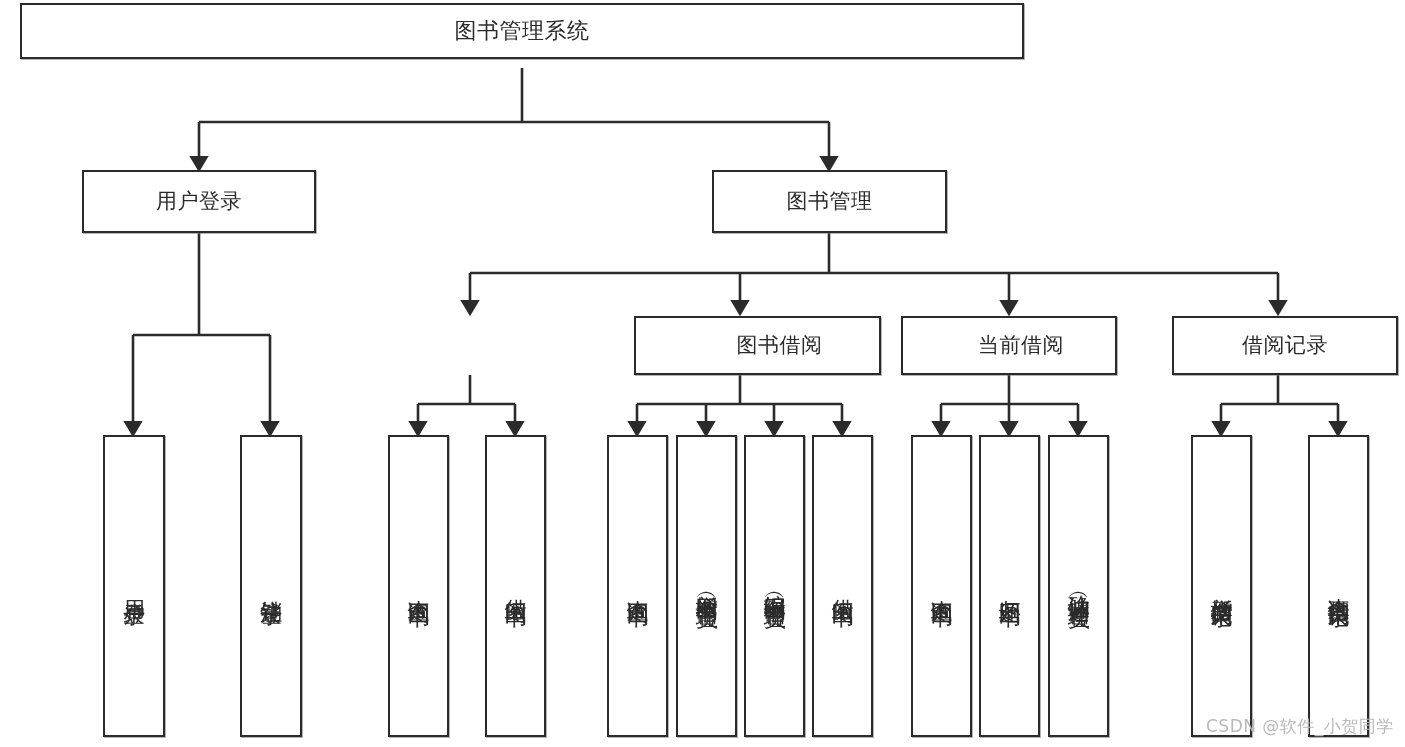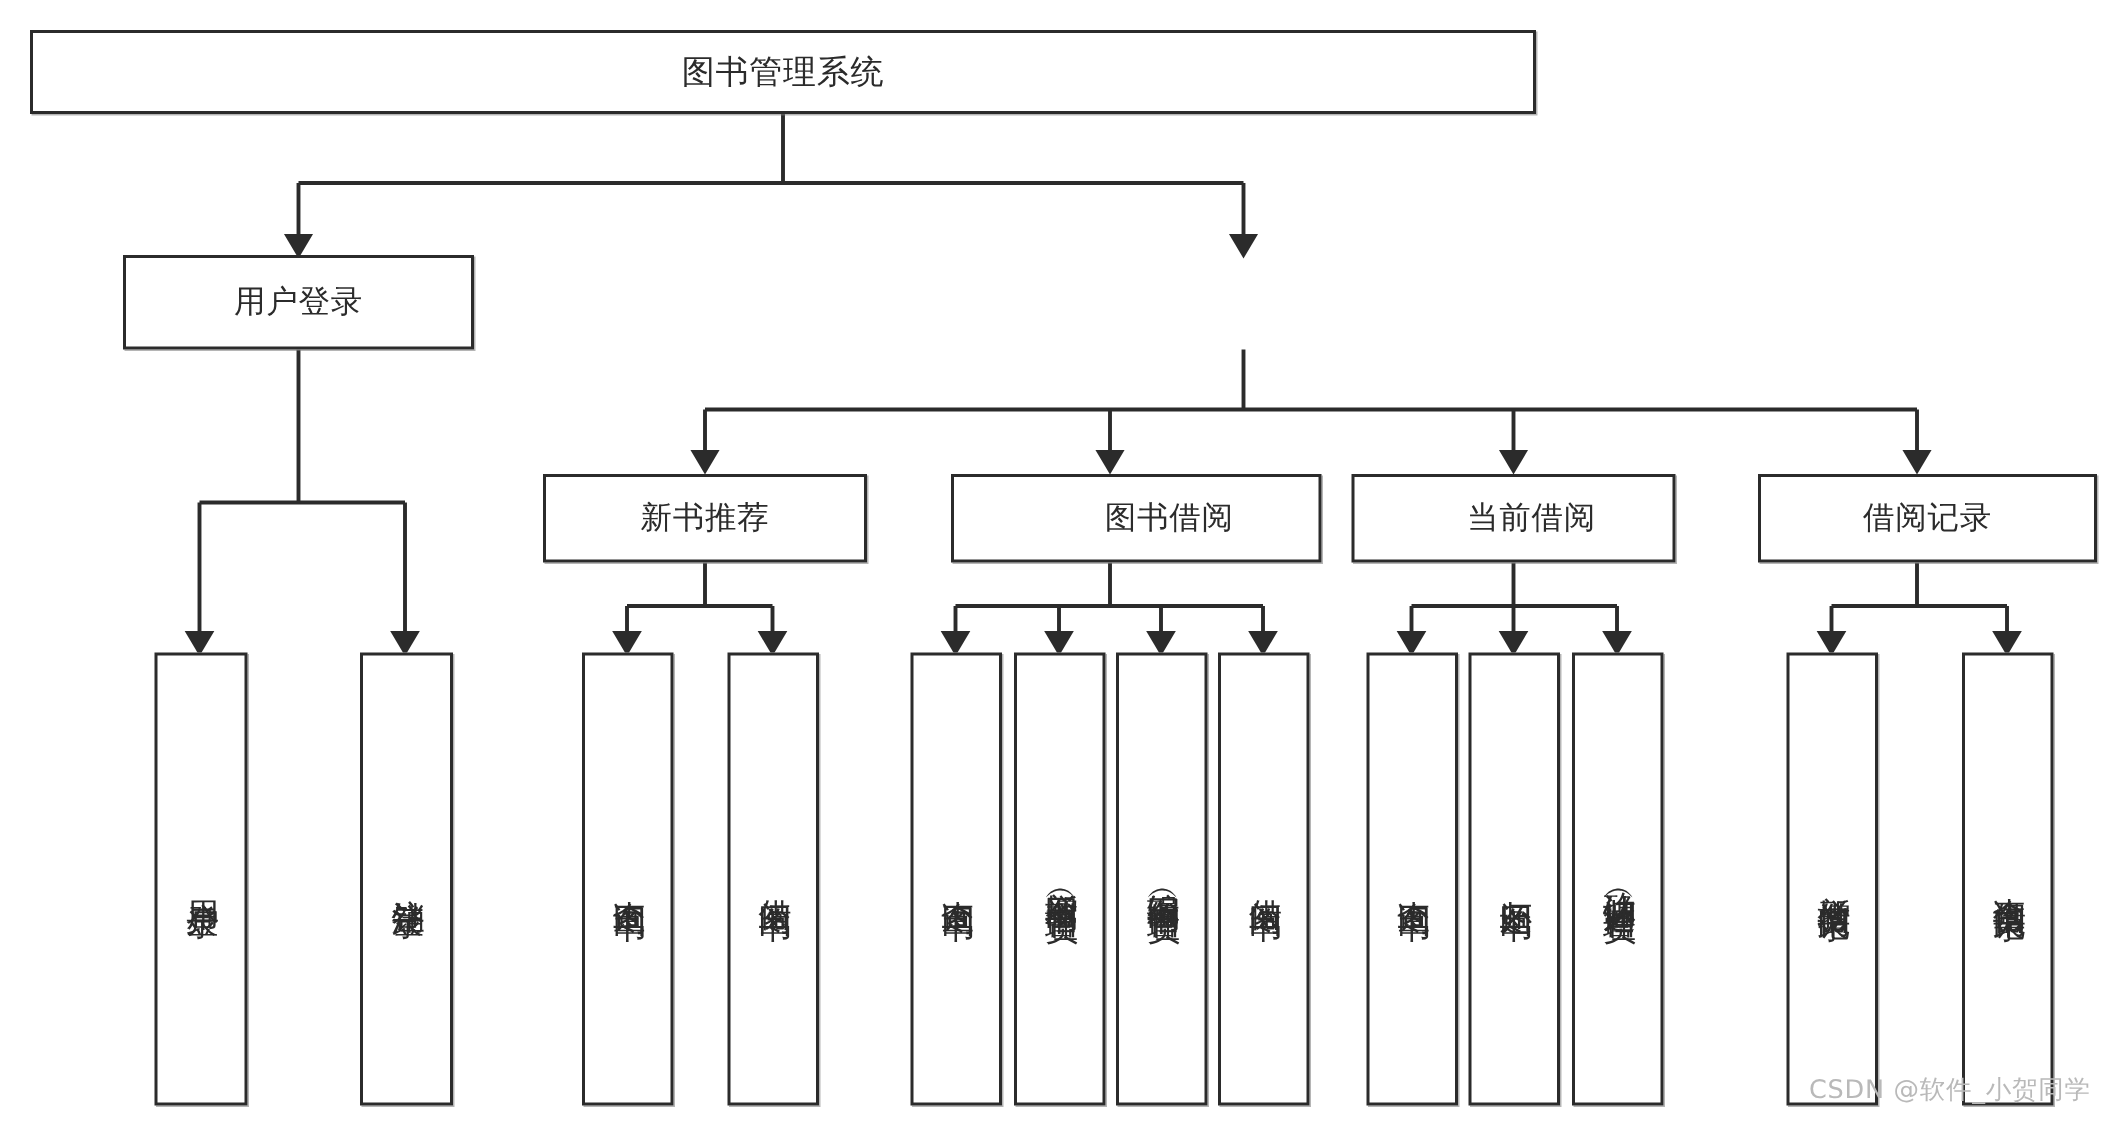--- a/index.html
+++ b/index.html
@@ -114,31 +114,31 @@
       <path d="M1009,404 L1009,429" marker-end="url(#arrow)"></path>
       <path d="M1078,404 L1078,429" marker-end="url(#arrow)"></path>
 
       <path d="M1278,375 L1278,404"></path>
       <path d="M1221,404 L1338,404"></path>
       <path d="M1221,404 L1221,429" marker-end="url(#arrow)"></path>
       <path d="M1338,404 L1338,429" marker-end="url(#arrow)"></path>
     </g>
   </svg>
 
-  <div class="node root" style="left:20px; top:20px; width:1004px; height:56px;font-family:Liberation Serif, serif;">
+  <div class="node root" style="left:20px; top:3px; width:1004px; height:56px;">
     <span class="label">图书管理系统</span>
   </div>
 
   <div class="node" style="left:82px; top:170px; width:234px; height:63px;">
     <span class="label">用户登录</span>
   </div>
+  <div class="node" style="left:712px; top:170px; width:235px; height:63px;">
+    <span class="label">图书管理</span>
+  </div>
 
-  <div class="node" style="left:362px; top:316px; width:216px; height:59px;">
-    <span class="label">新书推荐</span>
-  </div>
   <div class="node" style="left:634px; top:316px; width:247px; height:59px;padding-left:44px;">
     <span class="label">图书借阅</span>
   </div>
   <div class="node" style="left:901px; top:316px; width:216px; height:59px;padding-left:24px;">
     <span class="label">当前借阅</span>
   </div>
   <div class="node" style="left:1172px; top:316px; width:226px; height:59px;">
     <span class="label">借阅记录</span>
   </div>
 

